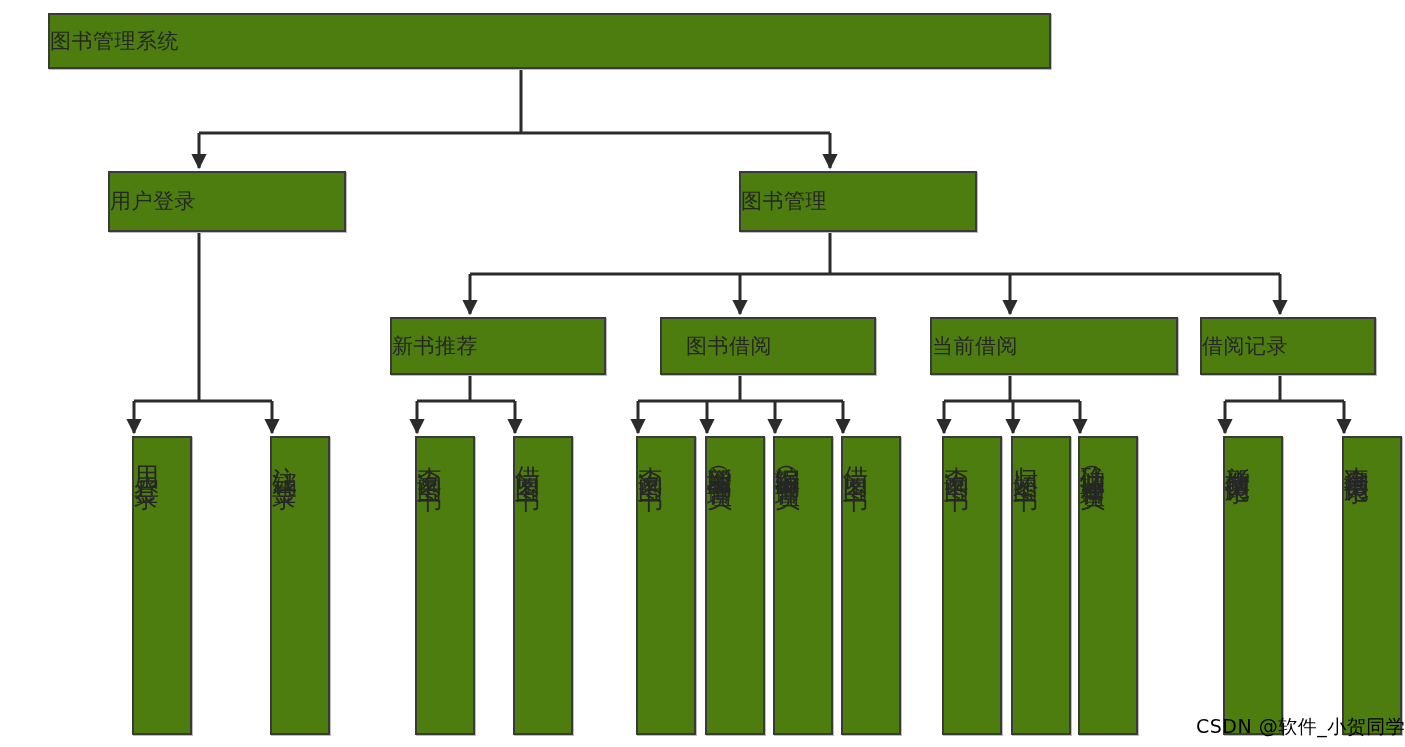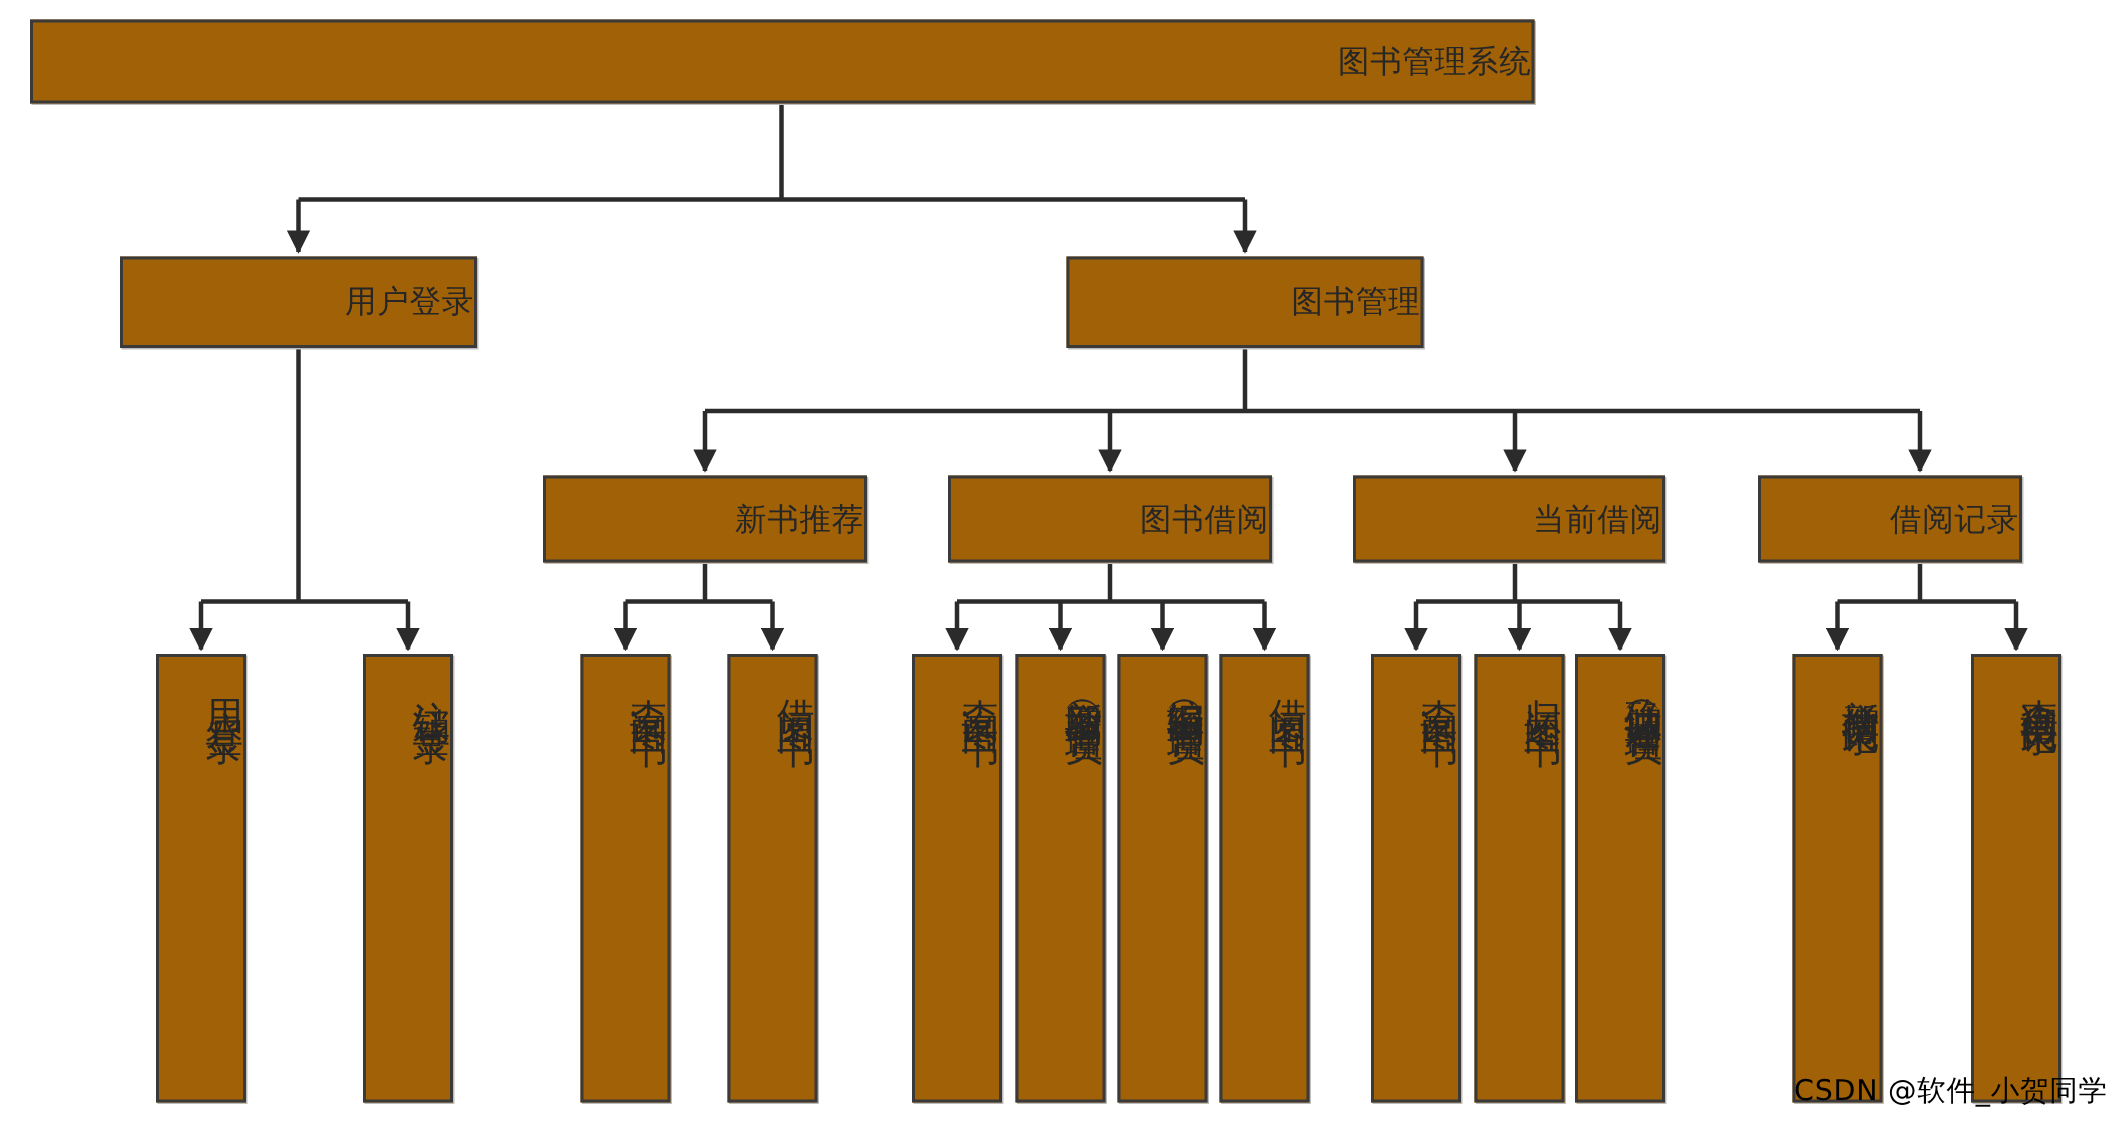--- a/index.html
+++ b/index.html
@@ -21,28 +21,29 @@
     position: absolute;
     left: 0;
     top: 0;
     width: 1405px;
     height: 747px;
     pointer-events: none;
   }
   .node {
     position: absolute;
     box-sizing: border-box;
-    background: #a16207;
+    background: #4d7c0f;
     border: 2px solid #3a3a3a;
     box-shadow: 1px 1px 0 0 #bdbdbd;
     display: flex;
     align-items: center;
-    justify-content: flex-end;
+    justify-content: flex-start;
     color: #262626;
     z-index: 2;
+    margin-left: 28px;
   }
   .node .lbl {
     display: block;
     text-align: center;
     line-height: 1.18;
     white-space: nowrap;
   }
   .node.horiz .lbl {
     font-size: 21px;
     letter-spacing: 0.5px;
@@ -133,24 +134,24 @@
   <div class="node horiz" style="left:80px; top:171px; width:238px; height:61px;">
     <span class="lbl">用户登录</span>
   </div>
   <div class="node horiz" style="left:711px; top:171px; width:238px; height:61px;">
     <span class="lbl">图书管理</span>
   </div>
 
   <div class="node horiz" style="left:362px; top:317px; width:216px; height:58px;">
     <span class="lbl">新书推荐</span>
   </div>
-  <div class="node horiz" style="left:632px; top:317px; width:216px; height:58px;">
+  <div class="node horiz" style="left:632px; top:317px; width:216px; height:58px;padding-left:24px;">
     <span class="lbl">图书借阅</span>
   </div>
-  <div class="node horiz" style="left:902px; top:317px; width:208px; height:58px;">
+  <div class="node horiz" style="left:902px; top:317px; width:248px; height:58px;">
     <span class="lbl">当前借阅</span>
   </div>
   <div class="node horiz" style="left:1172px; top:317px; width:176px; height:58px;">
     <span class="lbl">借阅记录</span>
   </div>
 
   <div class="node vert" style="left:104px; top:436px; width:60px; height:299px;">
     <span class="lbl">用户登录</span>
   </div>
   <div class="node vert" style="left:242px; top:436px; width:60px; height:299px;">

